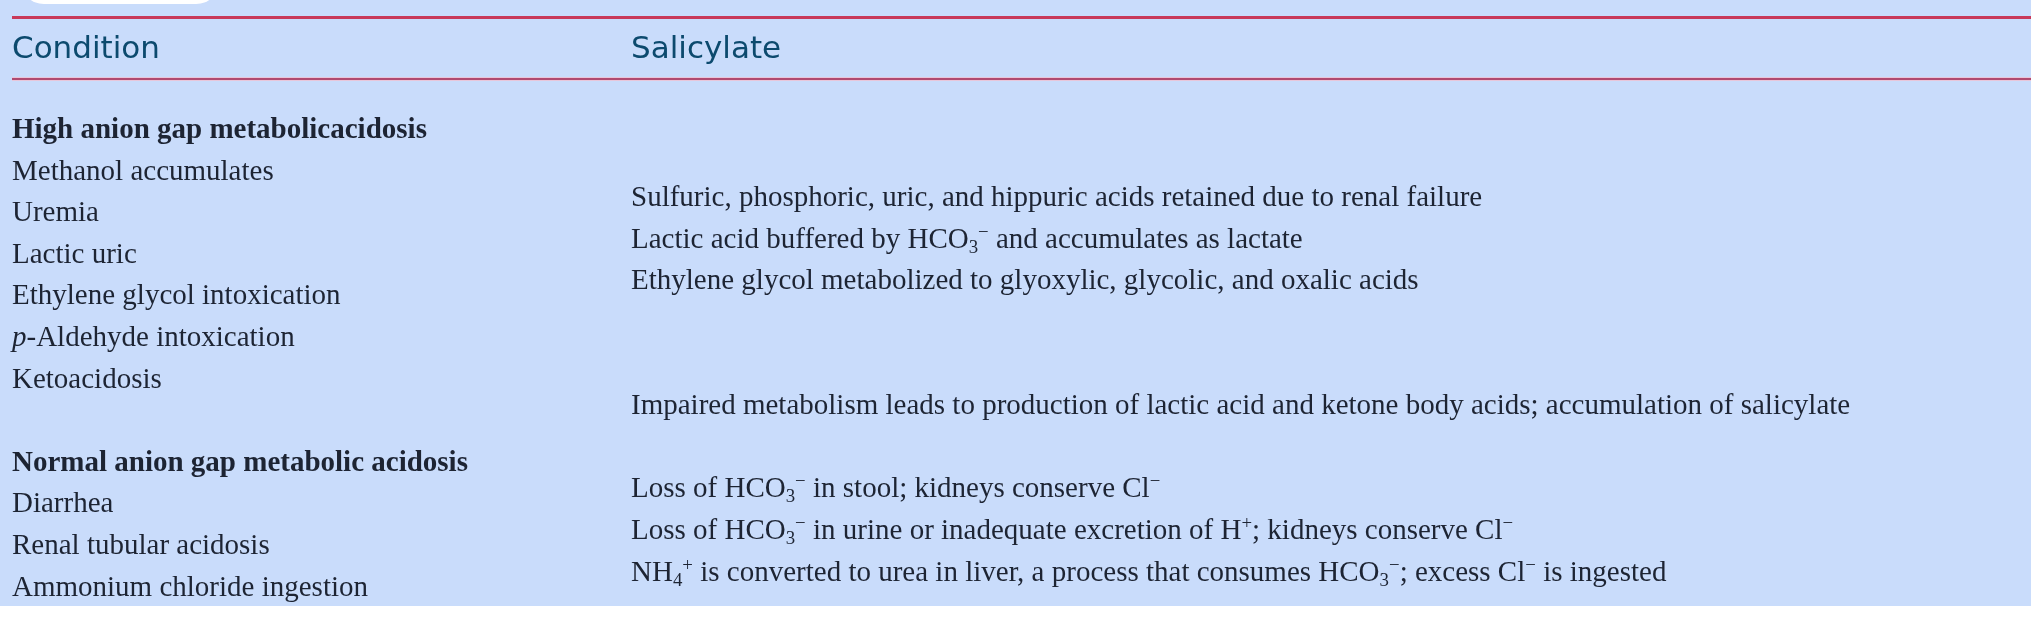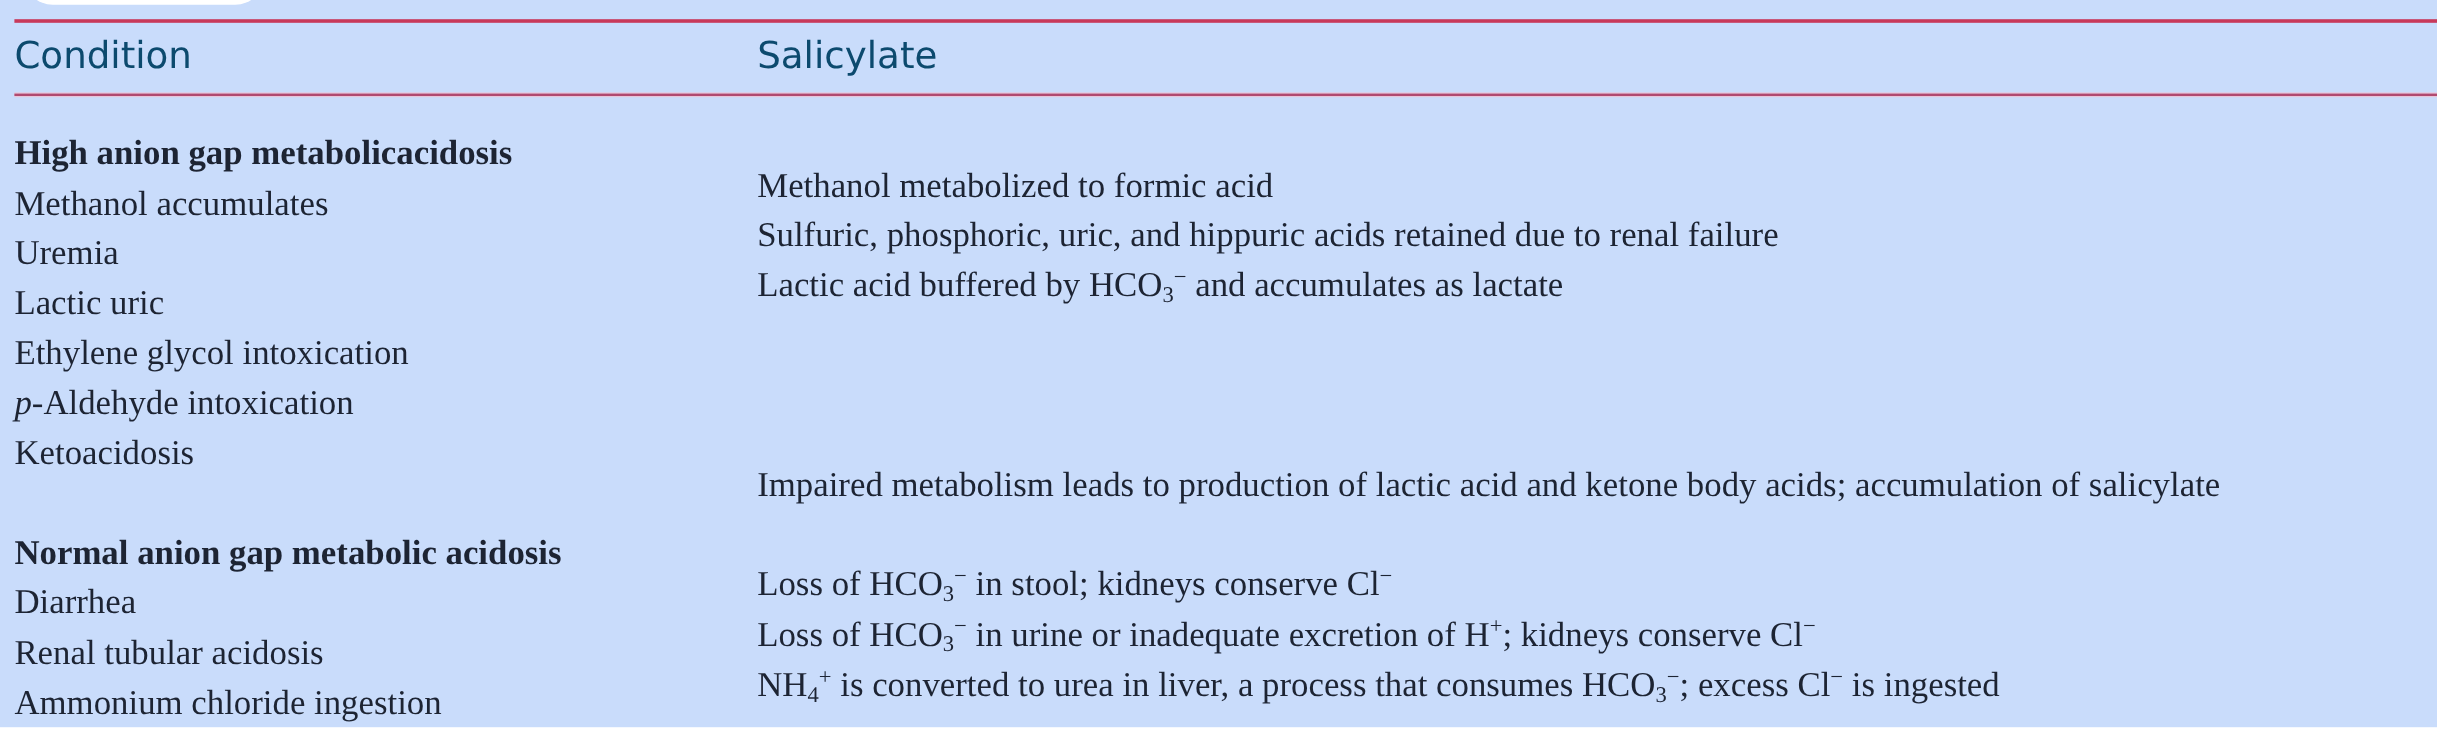--- a/index.html
+++ b/index.html
@@ -28,32 +28,32 @@
   <div class="hdr c1">Condition</div>
   <div class="hdr c2">Salicylate</div>
   <div class="rule-head"></div>
 
   <div class="rows">
     <div class="row group">
       <span class="c1">High anion gap metabolicacidosis</span>
     </div>
     <div class="row">
       <span class="c1">Methanol accumulates</span>
-      <span class="c2">Methanol metabolized to formic acid</span>
     </div>
     <div class="row">
       <span class="c1">Uremia</span>
       <span class="c2">Sulfuric, phosphoric, uric, and hippuric acids retained due to renal failure</span>
     </div>
     <div class="row">
       <span class="c1">Lactic uric</span>
       <span class="c2">Lactic acid buffered by HCO<sub>3</sub><sup>−</sup> and accumulates as lactate</span>
     </div>
     <div class="row">
       <span class="c1">Ethylene glycol intoxication</span>
+      <span class="c2">Ethylene glycol metabolized to glyoxylic, glycolic, and oxalic acids</span>
     </div>
     <div class="row">
       <span class="c1"><span class="it">p</span><span>-Aldehyde intoxication</span></span>
     </div>
     <div class="row">
       <span class="c1">Ketoacidosis</span>
     </div>
     <div class="row">
       <span class="c2">Impaired metabolism leads to production of lactic acid and ketone body acids; accumulation of salicylate</span>
     </div>

